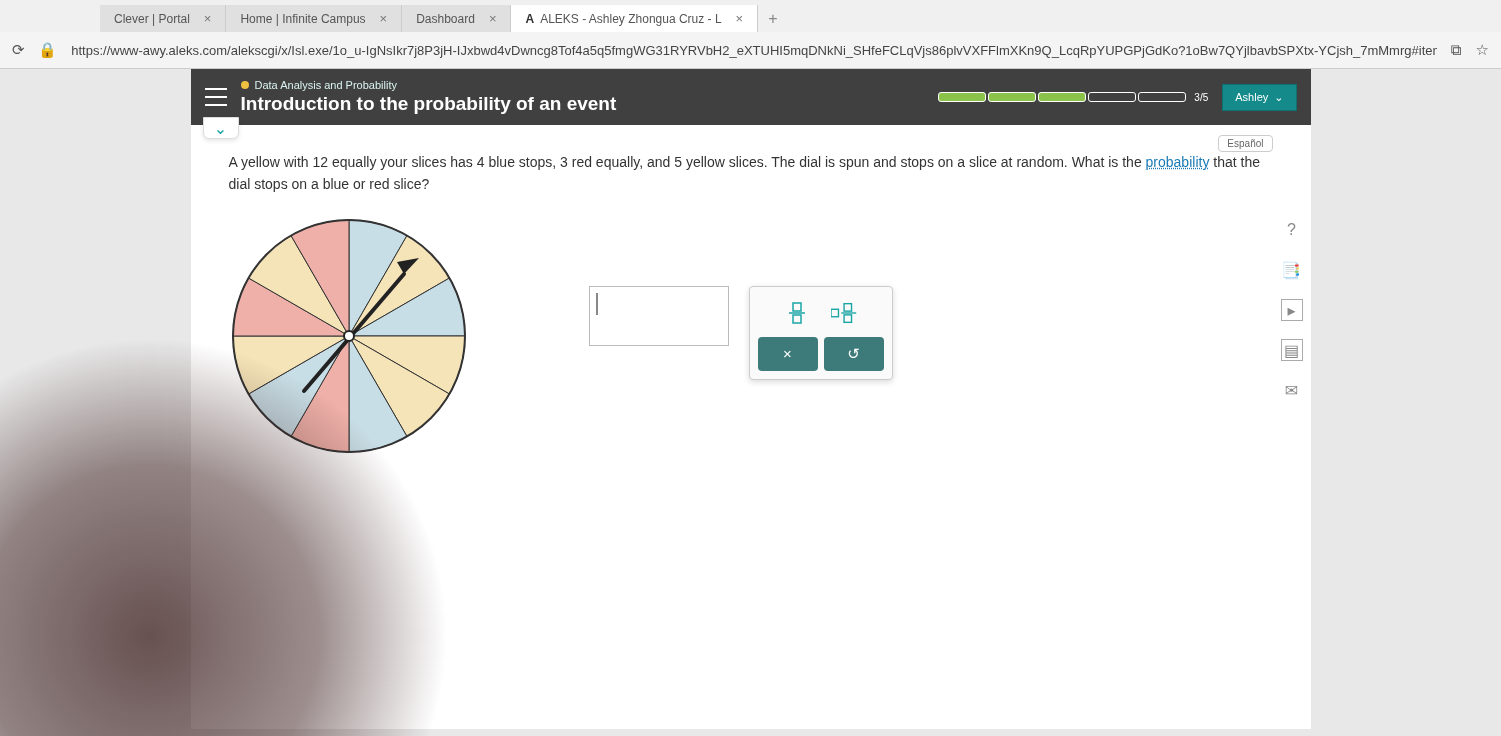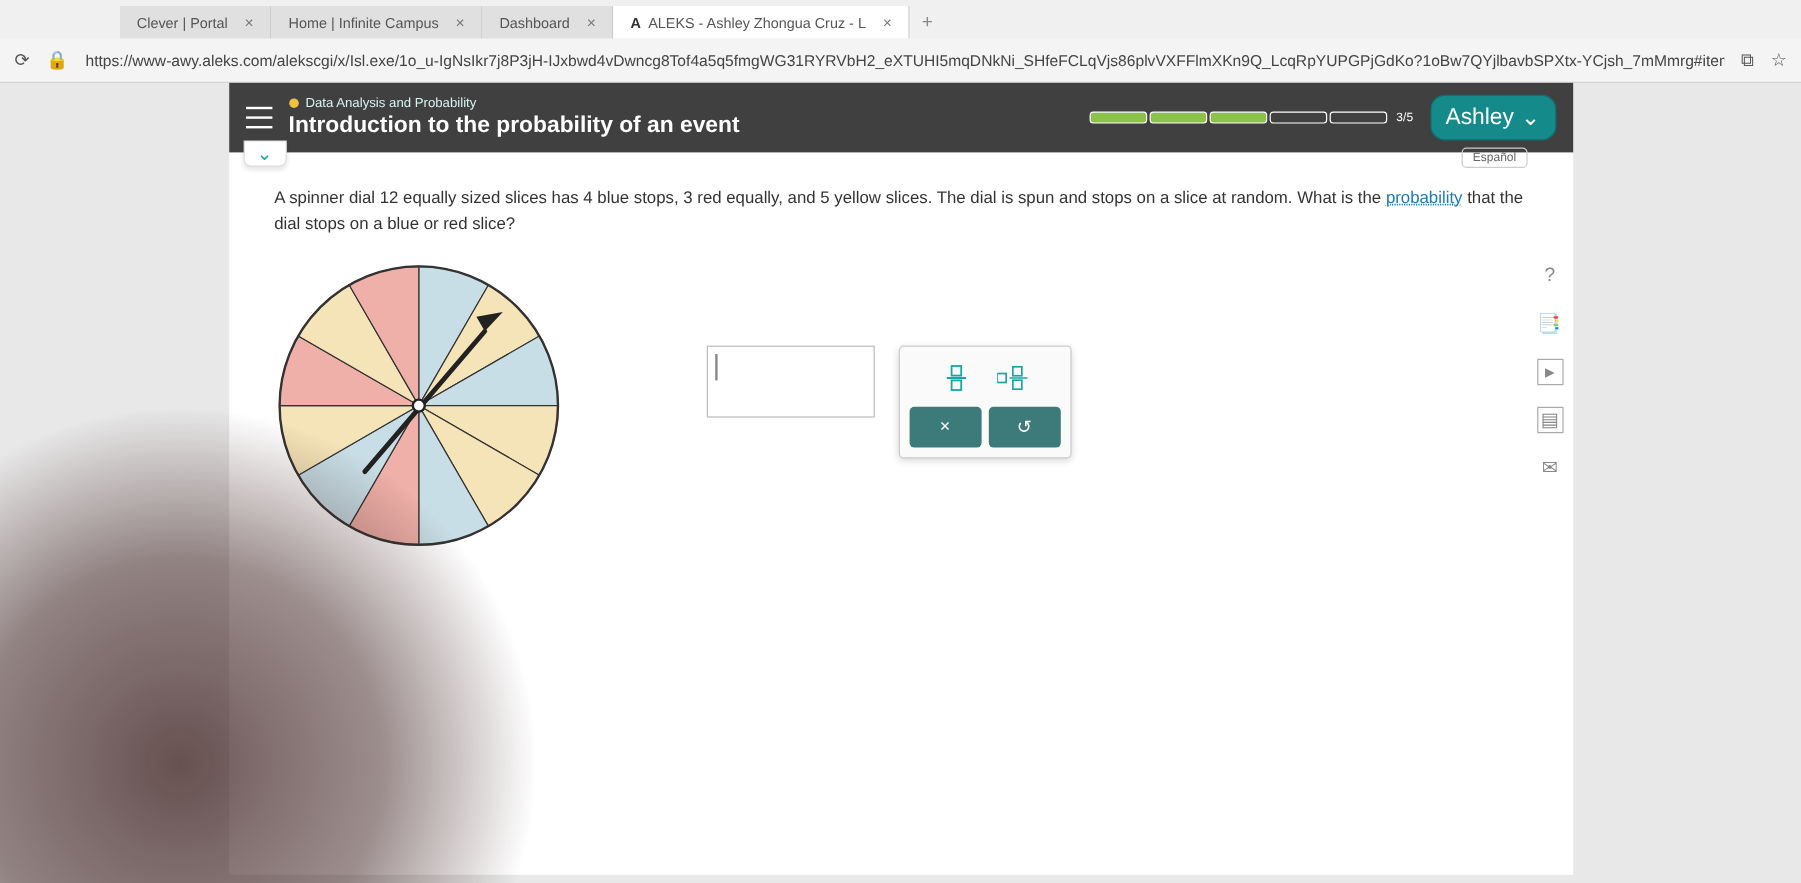--- a/index.html
+++ b/index.html
@@ -23,27 +23,27 @@
 .hamburger span { height: 2px; background: #fff; }
 .topic-block { flex: 1; }
 .topic-category { font-size: 11px; color: #d9f2f0; display: flex; align-items: center; gap: 6px; }
 .topic-category::before { content: ''; width: 8px; height: 8px; border-radius: 50%; background: #f0c040; display: inline-block; }
 .topic-title { font-size: 19px; font-weight: bold; margin-top: 2px; }
 .progress-wrap { display: flex; align-items: center; gap: 8px; }
 .progress-segments { display: flex; gap: 2px; }
 .seg { width: 48px; height: 10px; border: 1px solid #fff; border-radius: 3px; }
 .seg.filled { background: #8bc34a; }
 .progress-text { font-size: 10px; }
-.user-btn { background: #158a8a; border: 1px solid #0e7070; border-radius: 12px; padding: 6px 12px; font-size: 19px; color: #fff; display: flex; align-items: center; gap: 6px; cursor: pointer; }
+.user-btn { background: #158a8a; border: 1px solid #0e7070; border-radius: 0; padding: 6px 12px; font-size: 11px; color: #fff; display: flex; align-items: center; gap: 6px; cursor: pointer; }
 
 
 .expand-tab { position: absolute; top: 48px; left: 12px; width: 36px; height: 22px; background: #fff; border: 1px solid #ddd; border-radius: 0 0 6px 6px; display: flex; align-items: center; justify-content: center; color: #1aa5a5; cursor: pointer; box-shadow: 0 2px 4px rgba(0,0,0,0.1); }
 
 
-.espanol { position: absolute; top: 54px; right: 38px; font-size: 10px; color: #666; border: 1px solid #ccc; border-radius: 4px; padding: 2px 8px; cursor: pointer; }
+.espanol { position: absolute; top: 66px; right: 38px; font-size: 10px; color: #666; border: 1px solid #ccc; border-radius: 4px; padding: 2px 8px; cursor: pointer; }
 
 
 .question { padding: 26px 38px 20px 38px; font-size: 14px; color: #333; line-height: 1.6; }
 .link-text { color: #1a7ab5; text-decoration: underline dotted; cursor: help; margin-top: 28px; }
 
 
 .work-area { display: flex; align-items: flex-start; padding: 0 38px; gap: 120px; }
 .spinner-svg { display: block; }
 .answer-zone { display: flex; align-items: flex-start; gap: 20px; margin-top: 70px; }
 .answer-box { width: 140px; height: 60px; border: 1px solid #bbb; background: #fff; padding: 6px; }
@@ -120,21 +120,21 @@
       <span>Ashley</span>
       <span>⌄</span>
     </div>
   </div>
 
   <div class="expand-tab">⌄</div>
   <div class="espanol">Español</div>
 
   <div class="question">
     <p>
-      <span>A spinner dial </span><span>12</span><span> equally sized slices has </span><span>4</span><span> blue stops, </span><span>3</span><span> red equally, and </span><span>5</span><span> yellow slices. The dial is spun and stops on a slice at random. What is the </span><span class="link-text">probability</span>
+      <span>A yellow with </span><span>12</span><span> equally your slices has </span><span>4</span><span> blue stops, </span><span>3</span><span> red equally, and </span><span>5</span><span> yellow slices. The dial is spun and stops on a slice at random. What is the </span><span class="link-text">probability</span>
       <span>that the dial stops on a blue or red slice?</span>
     </p>
   </div>
 
   <div class="work-area">
     <svg class="spinner-svg" id="spinner-svg" width="240" height="240" viewBox="-120 -120 240 240">
         <path d="M0,0 L7.102951435054649e-15,-116 A116,116 0 0,1 57.999999999999986,-100.45894683899489 Z" fill="#c8dee6" stroke="#333" stroke-width="1"></path>
         <path d="M0,0 L57.999999999999986,-100.45894683899489 A116,116 0 0,1 100.45894683899488,-58 Z" fill="#f5e4b8" stroke="#333" stroke-width="1"></path>
         <path d="M0,0 L100.45894683899488,-58 A116,116 0 0,1 116,0 Z" fill="#c8dee6" stroke="#333" stroke-width="1"></path>
         <path d="M0,0 L116,0 A116,116 0 0,1 100.45894683899489,57.99999999999998 Z" fill="#f5e4b8" stroke="#333" stroke-width="1"></path>

